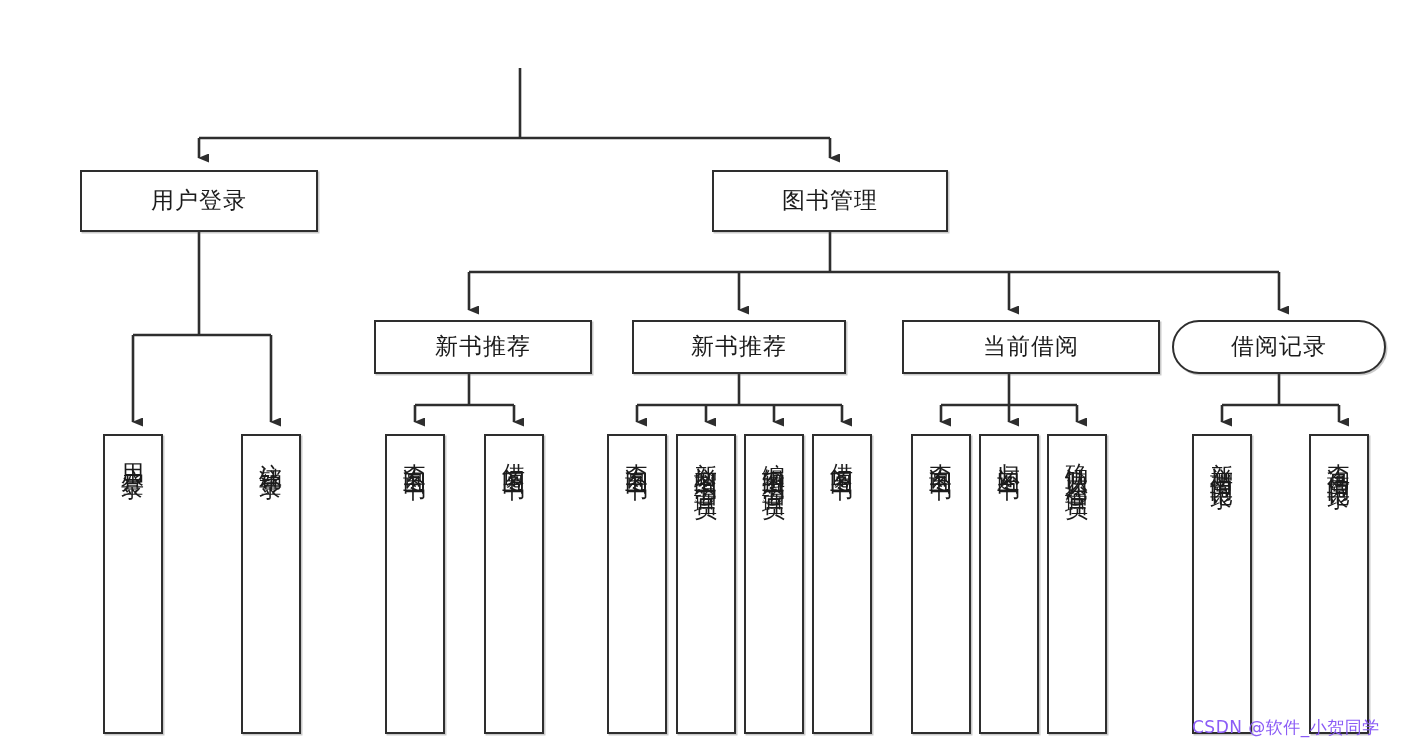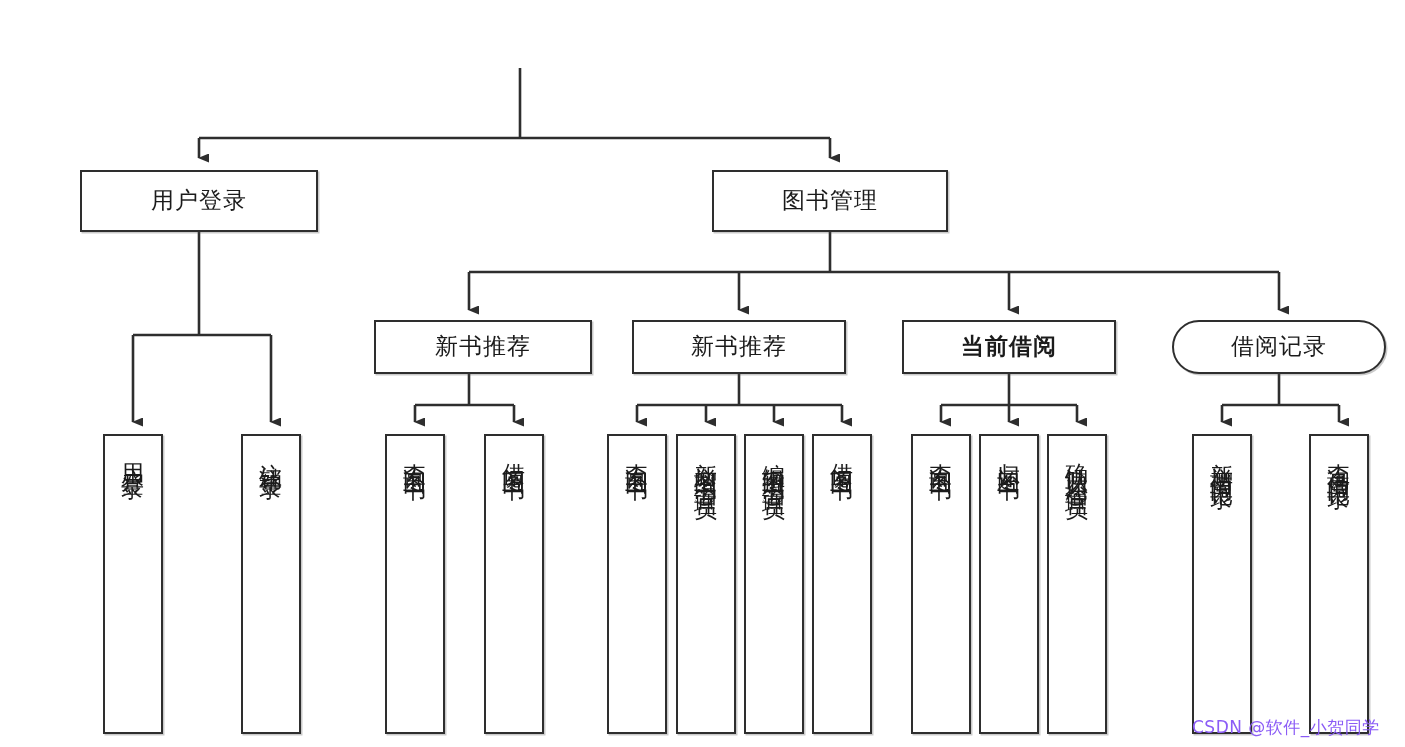--- a/index.html
+++ b/index.html
@@ -138,21 +138,21 @@
   </div>
 
   <div class="node horiz" style="left:360px; top:320px; width:218px; height:54px;margin-left:14px;">
     <span class="node-label">新书推荐</span>
   </div>
 
   <div class="node horiz" style="left:632px; top:320px; width:214px; height:54px;">
     <span class="node-label">新书推荐</span>
   </div>
 
-  <div class="node horiz" style="left:902px; top:320px; width:214px; height:54px;font-weight:bold;">
+  <div class="node horiz" style="left:902px; top:320px; width:258px; height:54px;">
     <span class="node-label">当前借阅</span>
   </div>
 
   <div class="node horiz" style="left:1172px; top:320px; width:214px; height:54px;border-radius:27px;">
     <span class="node-label">借阅记录</span>
   </div>
 
   <div class="node vert" style="left:103px; top:434px; width:60px; height:300px;">
     <span class="node-label">用户登录</span>
   </div>

